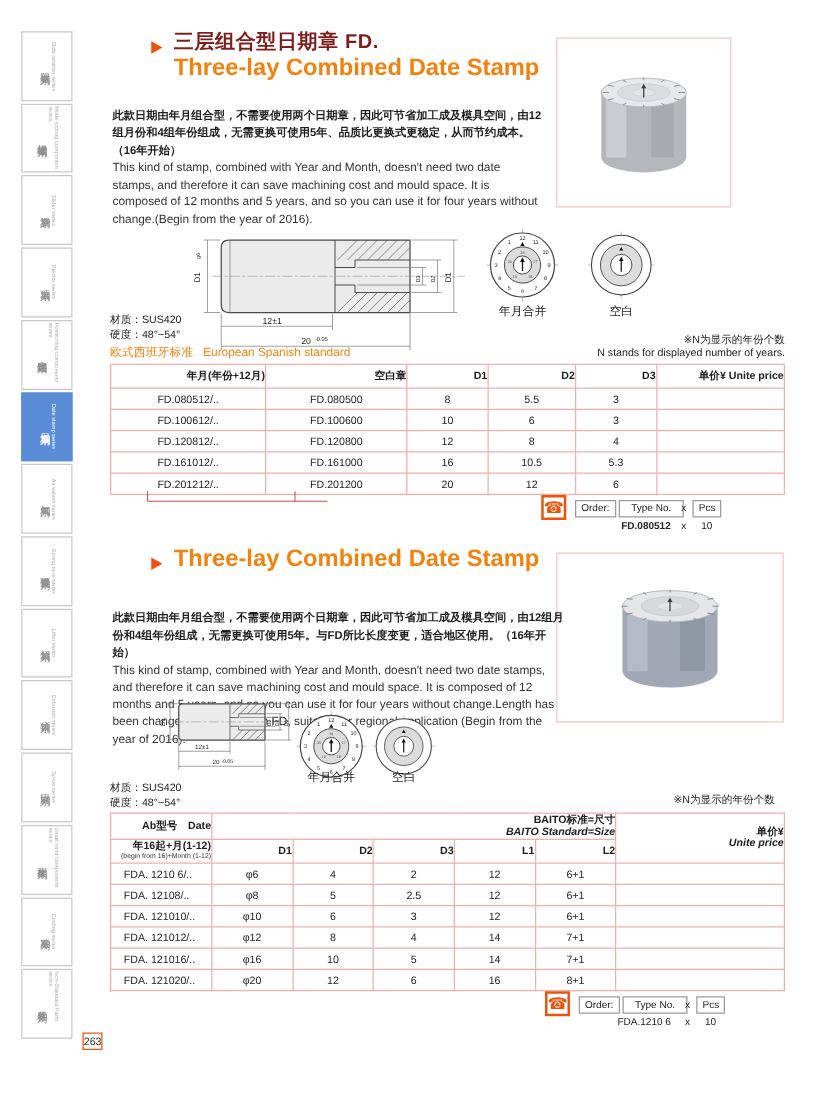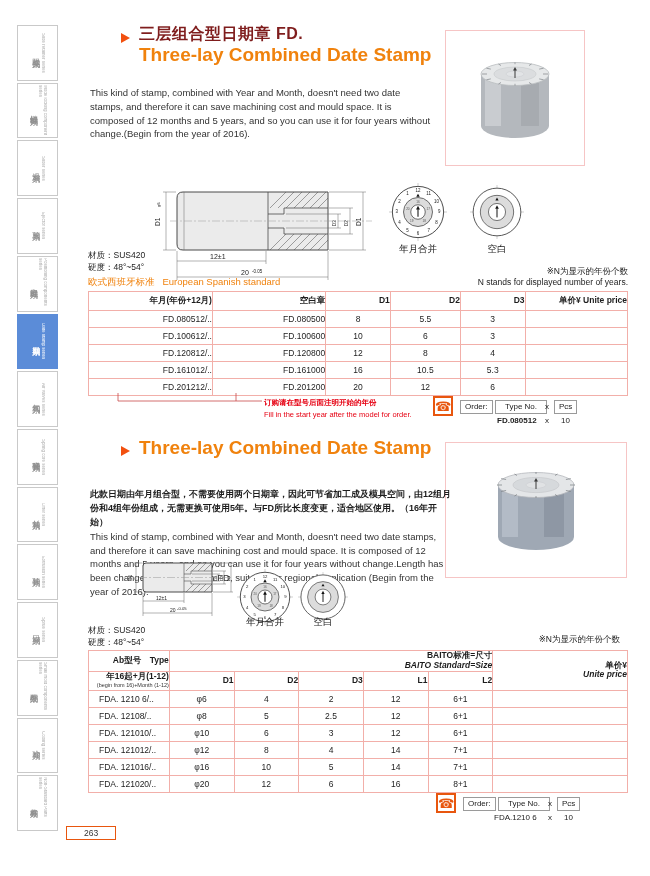--- a/index.html
+++ b/index.html
@@ -28,21 +28,21 @@
   .spec{font-size:8.5px;color:#222;line-height:1.45;}
   .std{font-size:9.5px;font-weight:normal;color:#F0820D;}
   .std .en{margin-left:8px;}
   .noteN{font-size:8.5px;color:#222;text-align:right;line-height:1.3;}
 
   table{border-collapse:collapse;table-layout:fixed;}
   .ptable{width:540px;border:1px solid #EE9B94;background:#fff;}
   .ptable th,.ptable td{border:1px solid #F2AFA9;text-align:center;padding:0;color:#1d1d1d;overflow:hidden;}
   .ptable th{font-size:8.5px;font-weight:bold;height:18px;line-height:1.15;text-align:right;}
   .ptable td{font-size:8.5px;height:16px;}
-  .ptable td.model{text-align:right;}
+  .ptable td.model{text-align:center;}
   .t2 td.model{text-align:left;padding-left:10px;}
   .mh-en{font-size:5.5px;font-weight:normal;color:#333;}
   .ph-en{font-size:8.5px;font-style:italic;}
 
   .rednote{color:#E60012;font-size:7.5px;line-height:1.6;text-align:left;}
   .rednote .zh{font-weight:bold;}
 
   .order{font-size:8px;color:#222;}
   .phonebox{position:absolute;width:20px;height:20px;border:2px solid #E8560E;color:#E8560E;display:flex;align-items:center;justify-content:center;font-size:13px;background:#fff;box-sizing:border-box;}
   .obox{position:absolute;border:1px solid #9a9a9a;background:#fff;font-size:8px;line-height:10px;padding:1px 4px;white-space:nowrap;}
@@ -59,21 +59,21 @@
   .dwg .thin{stroke-width:.5;stroke:#666;}
   .dwg .hatch{stroke:#8a8a8a;stroke-width:.5;}
   .dwg .cl{stroke:#999;stroke-width:.5;stroke-dasharray:8 2 2 2;}
   .dwg text{fill:#1d1d1d;}
   .dim{font-size:6.5px;}
   .dim-lg{font-size:7px;}
   .dim-sm{font-size:4.5px;}
   .dim-xs{font-size:4.2px;}
   .dim2{font-size:5px;}
 
-  .pageno{position:absolute;border:1px solid #E8560E;font-size:8.5px;color:#333;padding:1px 17px;background:#fff;}
+  .pageno{position:absolute;border:1px solid #E8560E;font-size:8.5px;color:#333;padding:1px 0;background:#fff;}
 </style>
 </head>
 <body>
 
 <div class="page">
 
   <nav class="sidebar">
 
   <div class="side-tab">
       <span class="zh">限位夹系列</span>
@@ -160,20 +160,21 @@
           <line x1="52" y1="22.2" x2="52" y2="20.4"></line>
         <line x1="66" y1="23.5" x2="68.5" y2="22"></line>
           <line x1="76.2" y1="27.1" x2="80.6" y2="26.2"></line>
       </g>
       <line x1="52" y1="36" x2="52" y2="27" stroke="#3a3a3a" stroke-width="1"></line>
       <polygon points="52,25 50,28.5 54,28.5" fill="#3a3a3a"></polygon>
     </svg>
   </div>
 
   <div class="desc abs" style="left:90px;top:86px;width:344px;">
+    <div class="zh">此款日期由年月组合型，不需要使用两个日期章，因此可节省加工成及模具空间，由12组月份和4组年份组成，无需更换可使用5年、品质比更换式更稳定，从而节约成本。（16年开始）</div>
     <div class="en">This kind of stamp, combined with Year and Month, doesn't need two date stamps, and therefore it can save machining cost and mould space. It is composed of 12 months and 5 years, and so you can use it for four years without change.(Begin from the year of 2016).</div>
   </div>
 
   <svg class="dwg abs" style="left:126px;top:182px;" width="262" height="104" viewBox="0 0 262 104">
     <path class="body" d="M57,10 Q51,10 51,16 L51,62 Q51,68 57,68 L202,68 L202,10 Z"></path>
     <line x1="58" y1="10" x2="58" y2="68" class="thin"></line>
     <line x1="142" y1="10" x2="142" y2="68" stroke-width="0.8"></line>
     <g class="hatch">
       <line x1="144" y1="26" x2="160" y2="10"></line>
         <line x1="152" y1="26" x2="168" y2="10"></line>
@@ -345,24 +346,20 @@
         <td>6</td>
         <td></td>
       </tr>
       </tbody>
   </table>
 
   <svg class="abs" style="left:88px;top:392px;" width="200" height="14" viewBox="0 0 200 14">
     <polyline points="30,1 30,9 174,9" fill="none" stroke="#C84A4A" stroke-width="0.8"></polyline>
     <line x1="148" y1="1" x2="148" y2="9" stroke="#C84A4A" stroke-width="0.8"></line>
   </svg>
-  <div class="rednote abs" style="left:264px;top:397px;">
-    <div class="zh">订购请在型号后面注明开始的年份</div>
-    <div>Fill in the start year after the model for order.</div>
-  </div>
 
   <div class="order abs" style="left:433px;top:396px;width:195px;height:32px;">
     <span class="phonebox" style="left:0;top:0;">☎</span>
     <span class="obox" style="left:27px;top:4px;">Order:</span>
     <span class="obox" style="left:62px;top:4px;width:42px;text-align:center;">Type No.</span>
     <span class="otext" style="left:112px;top:6px;">x</span>
     <span class="obox" style="left:121px;top:4px;">Pcs</span>
     <span class="otext" style="left:64px;top:20px;font-weight:bold;">FD.080512</span>
     <span class="otext" style="left:112px;top:20px;">x</span>
     <span class="otext" style="left:128px;top:20px;">10</span>
@@ -507,21 +504,21 @@
         <col style="width:15%">
         <col style="width:12%">
         <col style="width:12%">
         <col style="width:12%">
         <col style="width:12%">
         <col style="width:12%">
         <col style="width:25%">
       </colgroup>
     <thead>
       <tr>
-        <th>Ab型号　Type</th>
+        <th>Ab型号　Date</th>
         <th colspan="5">
           <div>BAITO标准=尺寸</div>
           <div class="ph-en">BAITO Standard=Size</div>
         </th>
         <th rowspan="2">
           <div>单价¥</div>
           <div class="ph-en">Unite price</div>
         </th>
       </tr>
       <tr>

